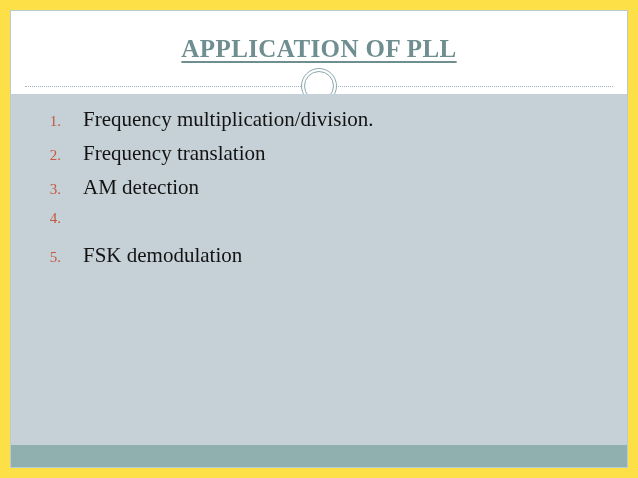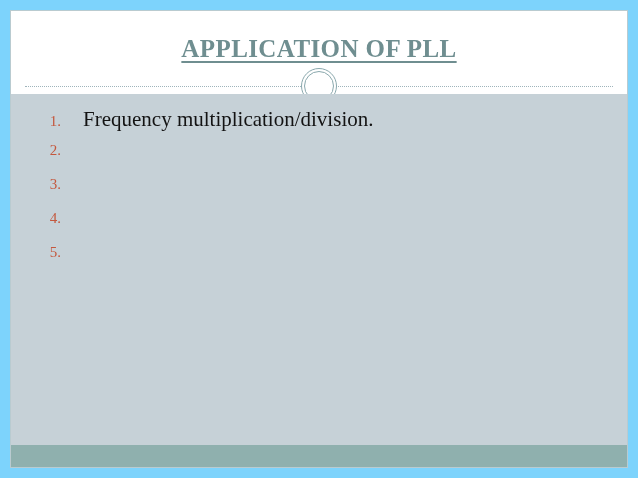--- a/index.html
+++ b/index.html
@@ -14,21 +14,21 @@
     font-family: "Liberation Serif", "DejaVu Serif", serif;
   }
 
   
   .slide {
     position: absolute;
     left: 0;
     top: 0;
     width: 638px;
     height: 478px;
-    background: #7dd3fc;
+    background: #fde047;
   }
 
   .slide-frame {
     position: absolute;
     left: 10px;
     top: 10px;
     width: 618px;
     height: 458px;
     box-sizing: border-box;
     border: 1px solid #b9cbd0;
@@ -193,32 +193,35 @@
   <div class="body-band">
     <ol class="bullet-list">
 
       <li class="bullet-item">
         <span class="bullet-number">1.</span>
         <span class="bullet-text">Frequency multiplication/division.</span>
       </li>
 
       <li class="bullet-item">
         <span class="bullet-number">2.</span>
+        <span class="bullet-text">Frequency translation</span>
       </li>
 
       <li class="bullet-item">
         <span class="bullet-number">3.</span>
+        <span class="bullet-text">AM detection</span>
       </li>
 
       <li class="bullet-item">
         <span class="bullet-number">4.</span>
       </li>
 
       <li class="bullet-item">
         <span class="bullet-number">5.</span>
+        <span class="bullet-text">FSK demodulation</span>
       </li>
 
     </ol>
   </div>
 
   <div class="footer-bar"></div>
 
 </div>
 
 </body></html>

